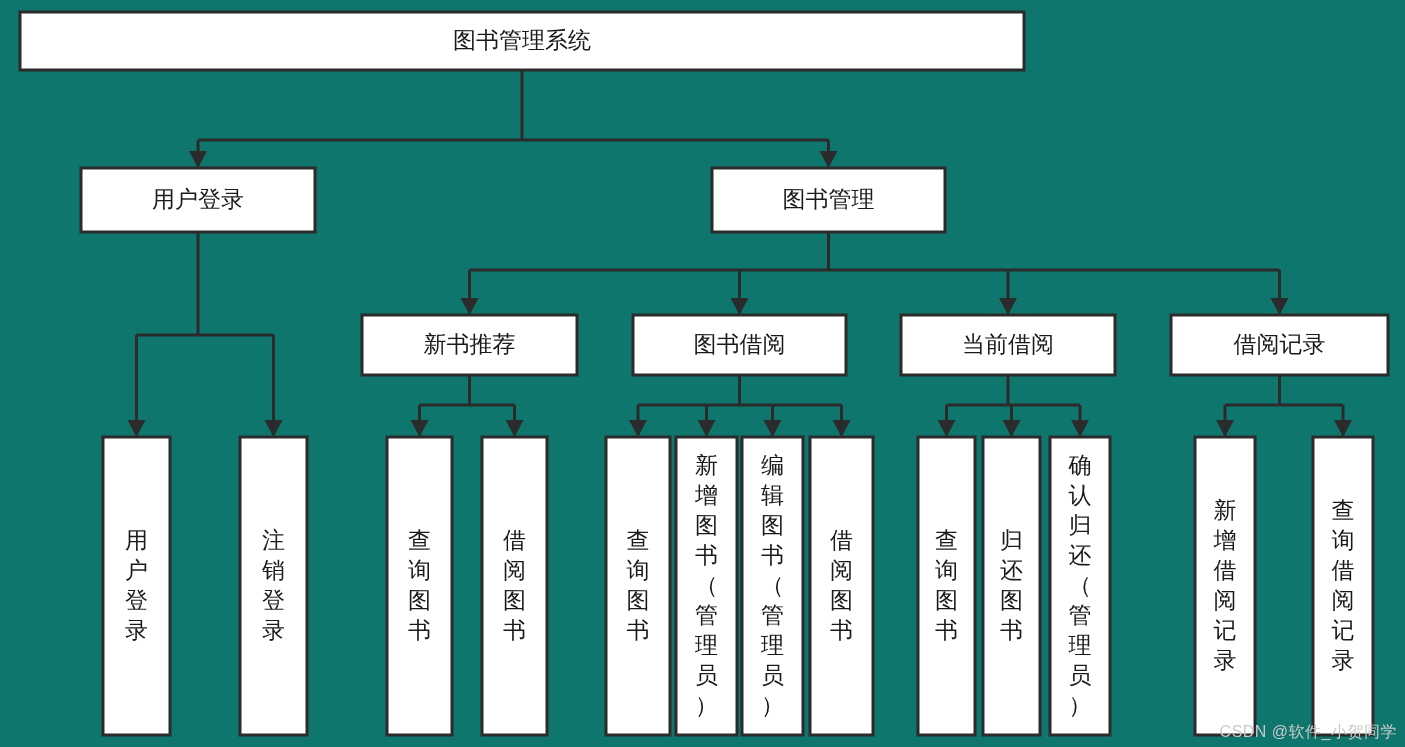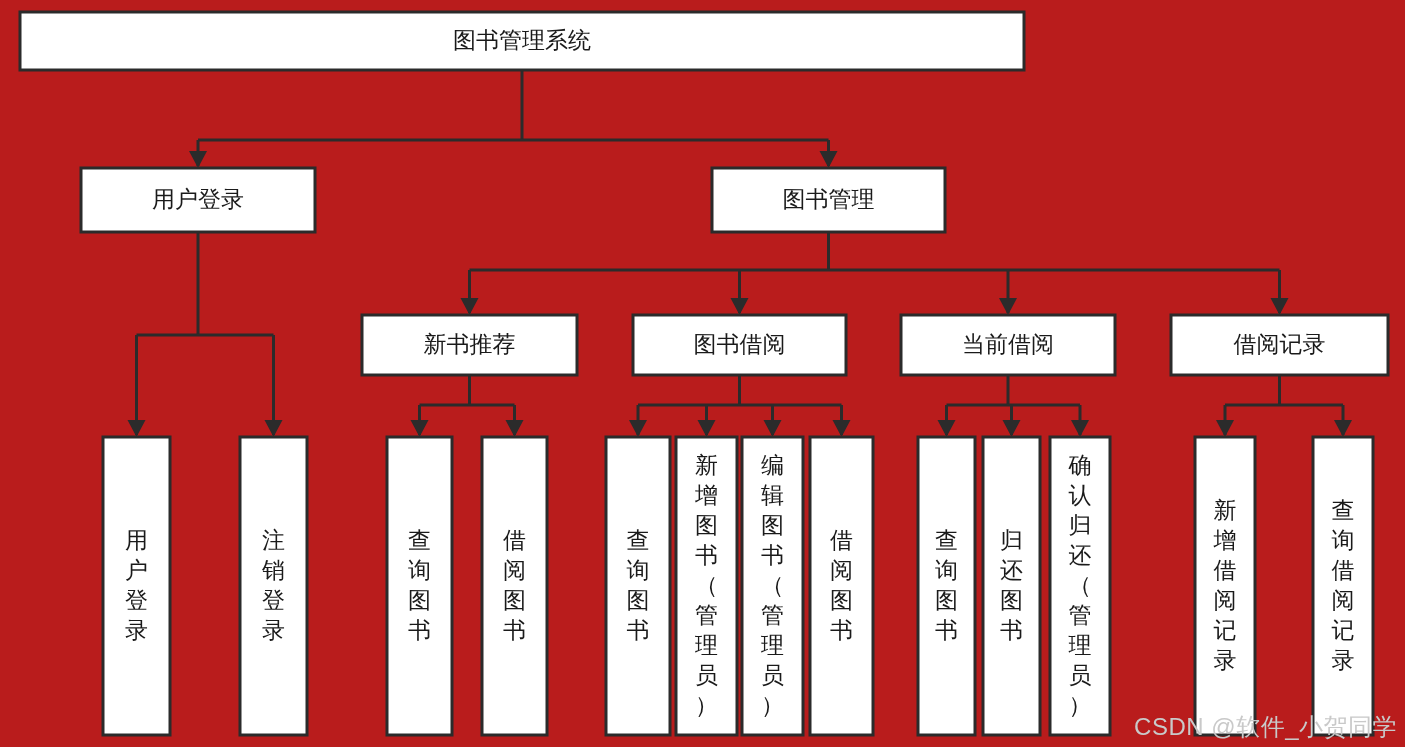--- a/index.html
+++ b/index.html
@@ -7,21 +7,21 @@
     padding: 0;
     background: #ffffff;
   }
   body {
     font-family: "Liberation Sans", "DejaVu Sans", sans-serif;
   }
   #diagram-root {
     position: relative;
     width: 1405px;
     height: 747px;
-    background: #b91c1c;
+    background: #0f766e;
     overflow: hidden;
   }
   svg#tree-svg {
     position: absolute;
     left: 0;
     top: 0;
     width: 1405px;
     height: 747px;
     display: block;
   }
@@ -51,21 +51,21 @@
     font-family: "Liberation Sans", "DejaVu Sans", sans-serif;
     font-size: 23px;
     fill: #1a1a1a;
     text-anchor: middle;
   }
   .watermark-text {
     position: absolute;
     right: 8px;
     bottom: 4px;
     font-family: "Liberation Sans", "DejaVu Sans", sans-serif;
-    font-size: 24px;
+    font-size: 16px;
     color: #c9c9c9;
     white-space: nowrap;
     pointer-events: none;
     letter-spacing: 0.5px;
   }
 </style>
 </head>
 <body>
 
 <div id="diagram-root">

